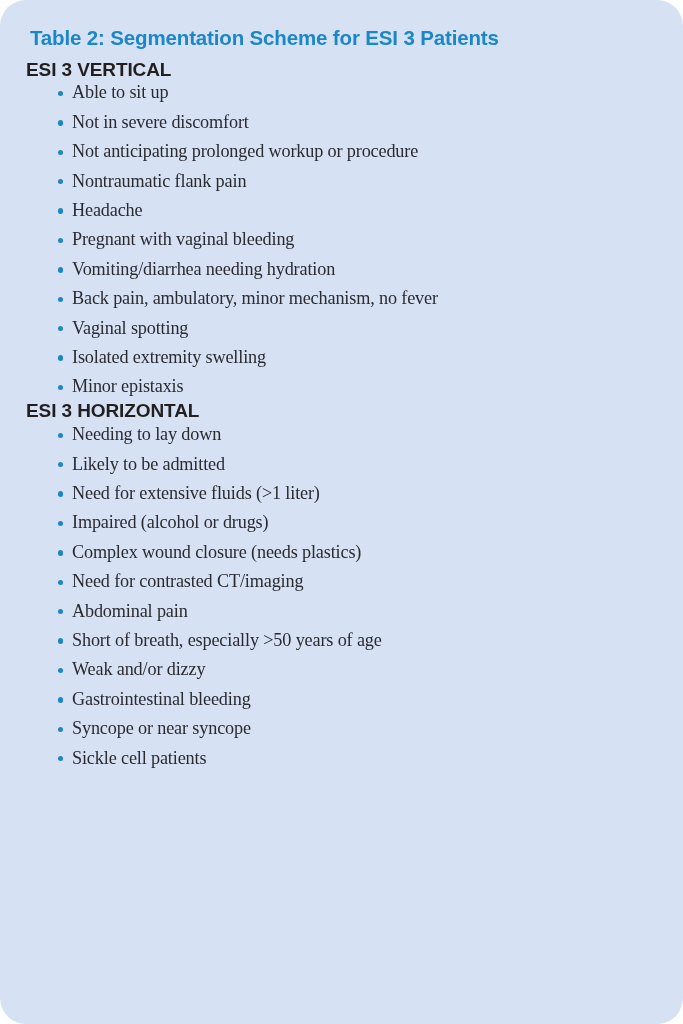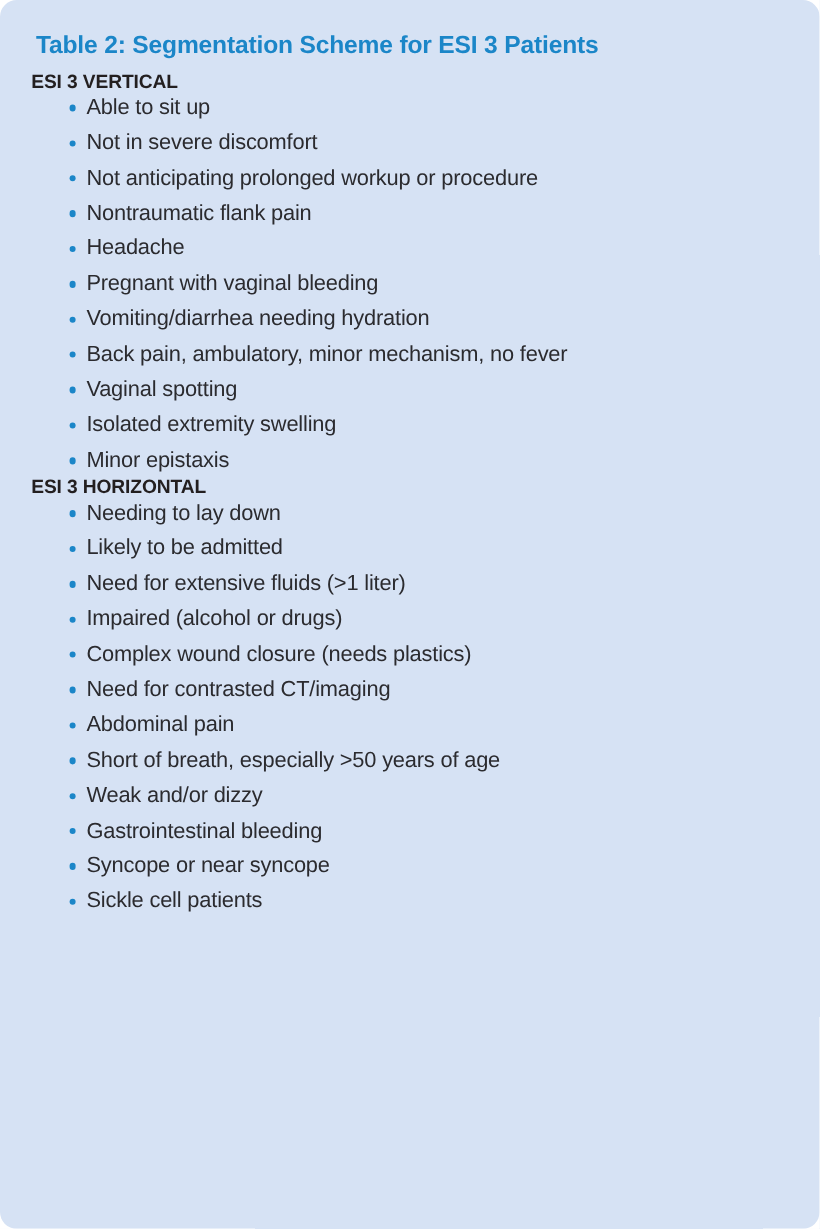--- a/index.html
+++ b/index.html
@@ -14,21 +14,21 @@
     font-family: "Liberation Sans", sans-serif;
     -webkit-font-smoothing: antialiased;
   }
 
   .table-card {
     position: relative;
     box-sizing: border-box;
     width: 683px;
     height: 1024px;
     background: #d6e2f4;
-    border-radius: 14px;
+    border-radius: 26px;
     padding: 26px 20px 18px 24px;
     overflow: hidden;
   }
 
   .table-title {
     color: #1b86c8;
     font-size: 20.5px;
     font-weight: bold;
     letter-spacing: -0.15px;
     line-height: 1.15;
@@ -38,21 +38,21 @@
 
   .section {
     margin: 0;
   }
   .section + .section {
     margin-top: 3px;
   }
 
   .section-heading {
     color: #231f20;
-    font-size: 16px;
+    font-size: 19px;
     font-weight: bold;
     letter-spacing: -0.1px;
     line-height: 1.2;
     margin: 0 0 1px 2px;
   }
 
   .bullet-list {
     list-style: none;
     margin: 0;
     padding: 0 0 0 34px;
@@ -77,20 +77,21 @@
     left: 0;
     top: 0.46em;
     width: 5.4px;
     height: 5.4px;
     border-radius: 50%;
     background: #1b86c8;
   }
 
   .bullet-text {
     display: block;
+    font-family: Liberation Serif, serif;
   }
 </style>
 </head>
 <body>
 
 <div class="table-card">
   <h1 class="table-title">Table 2: Segmentation Scheme for ESI 3 Patients</h1>
 
   <div class="sections-container">
       <div class="section">

